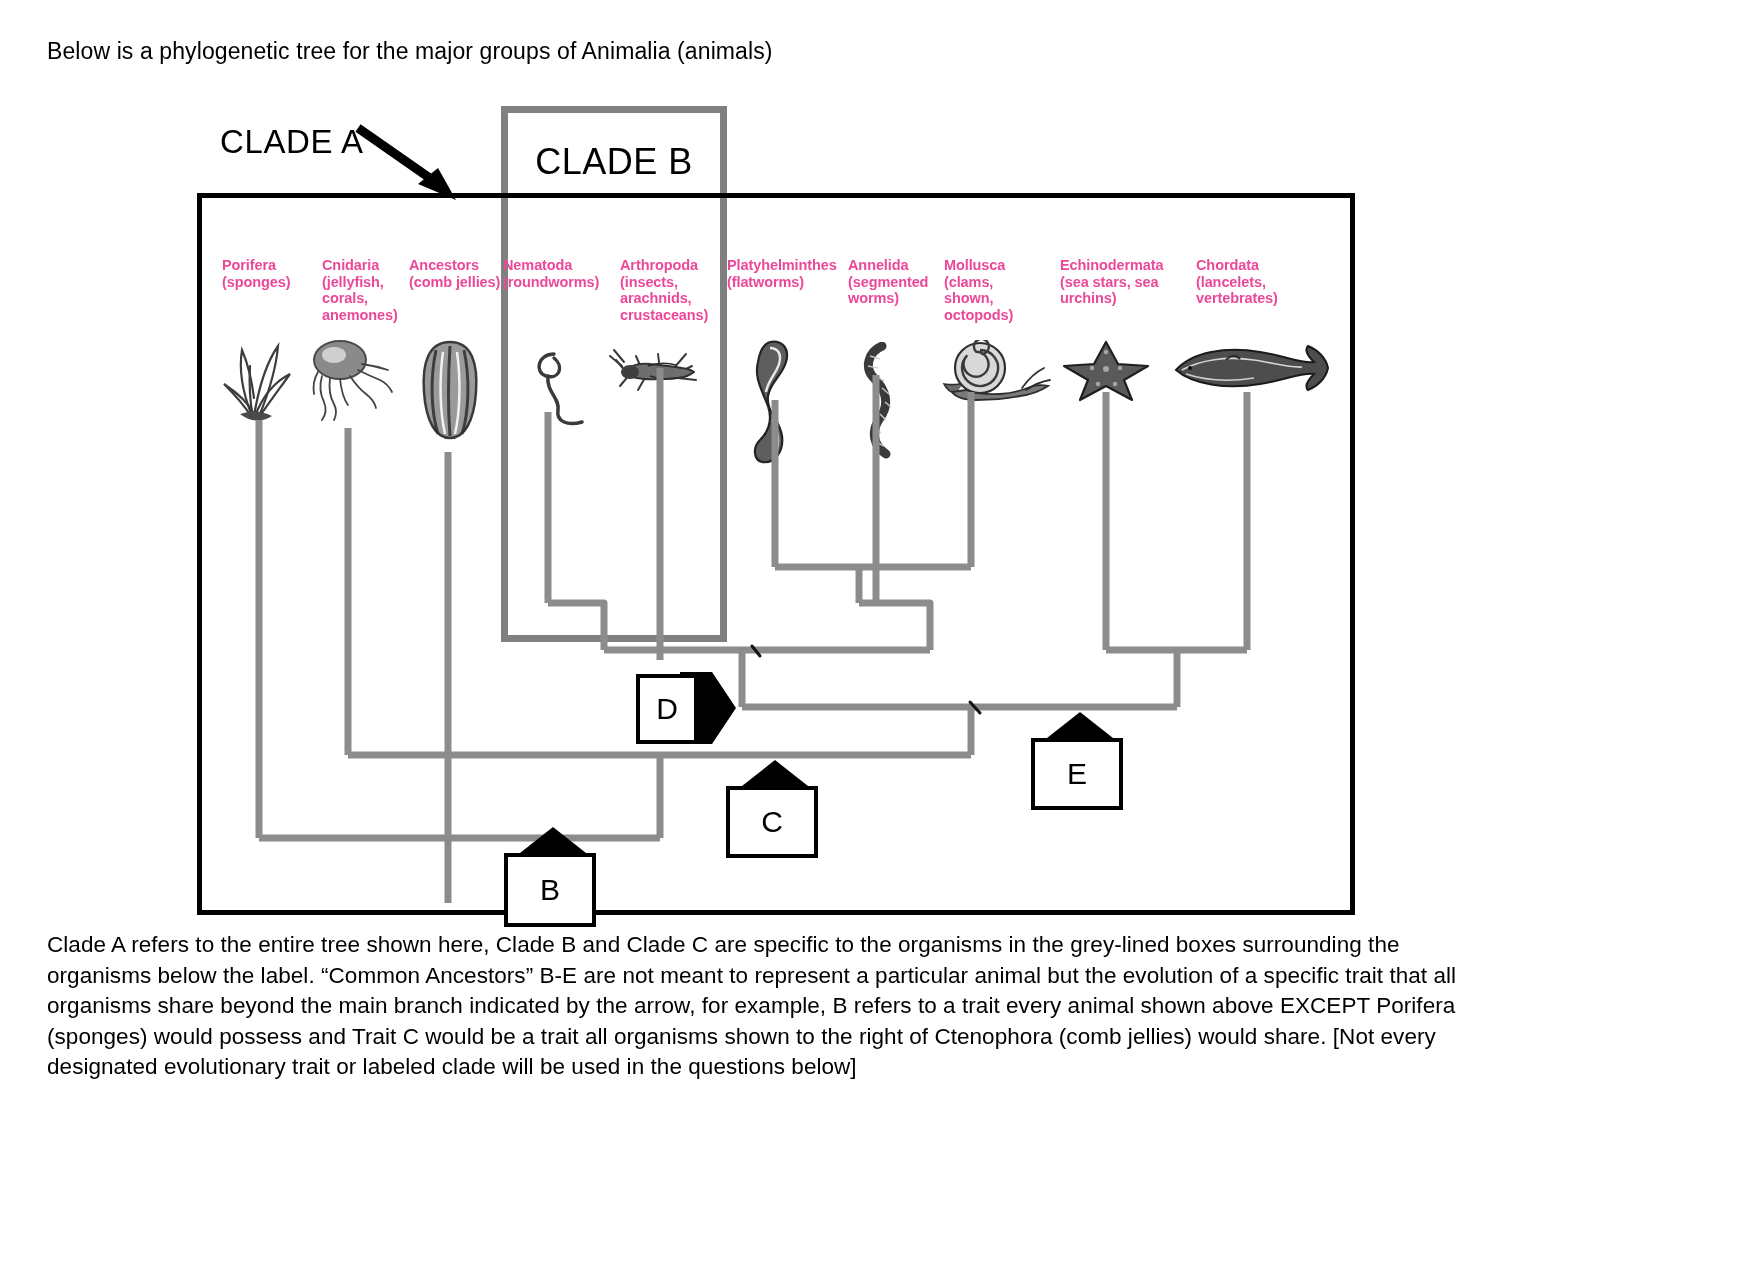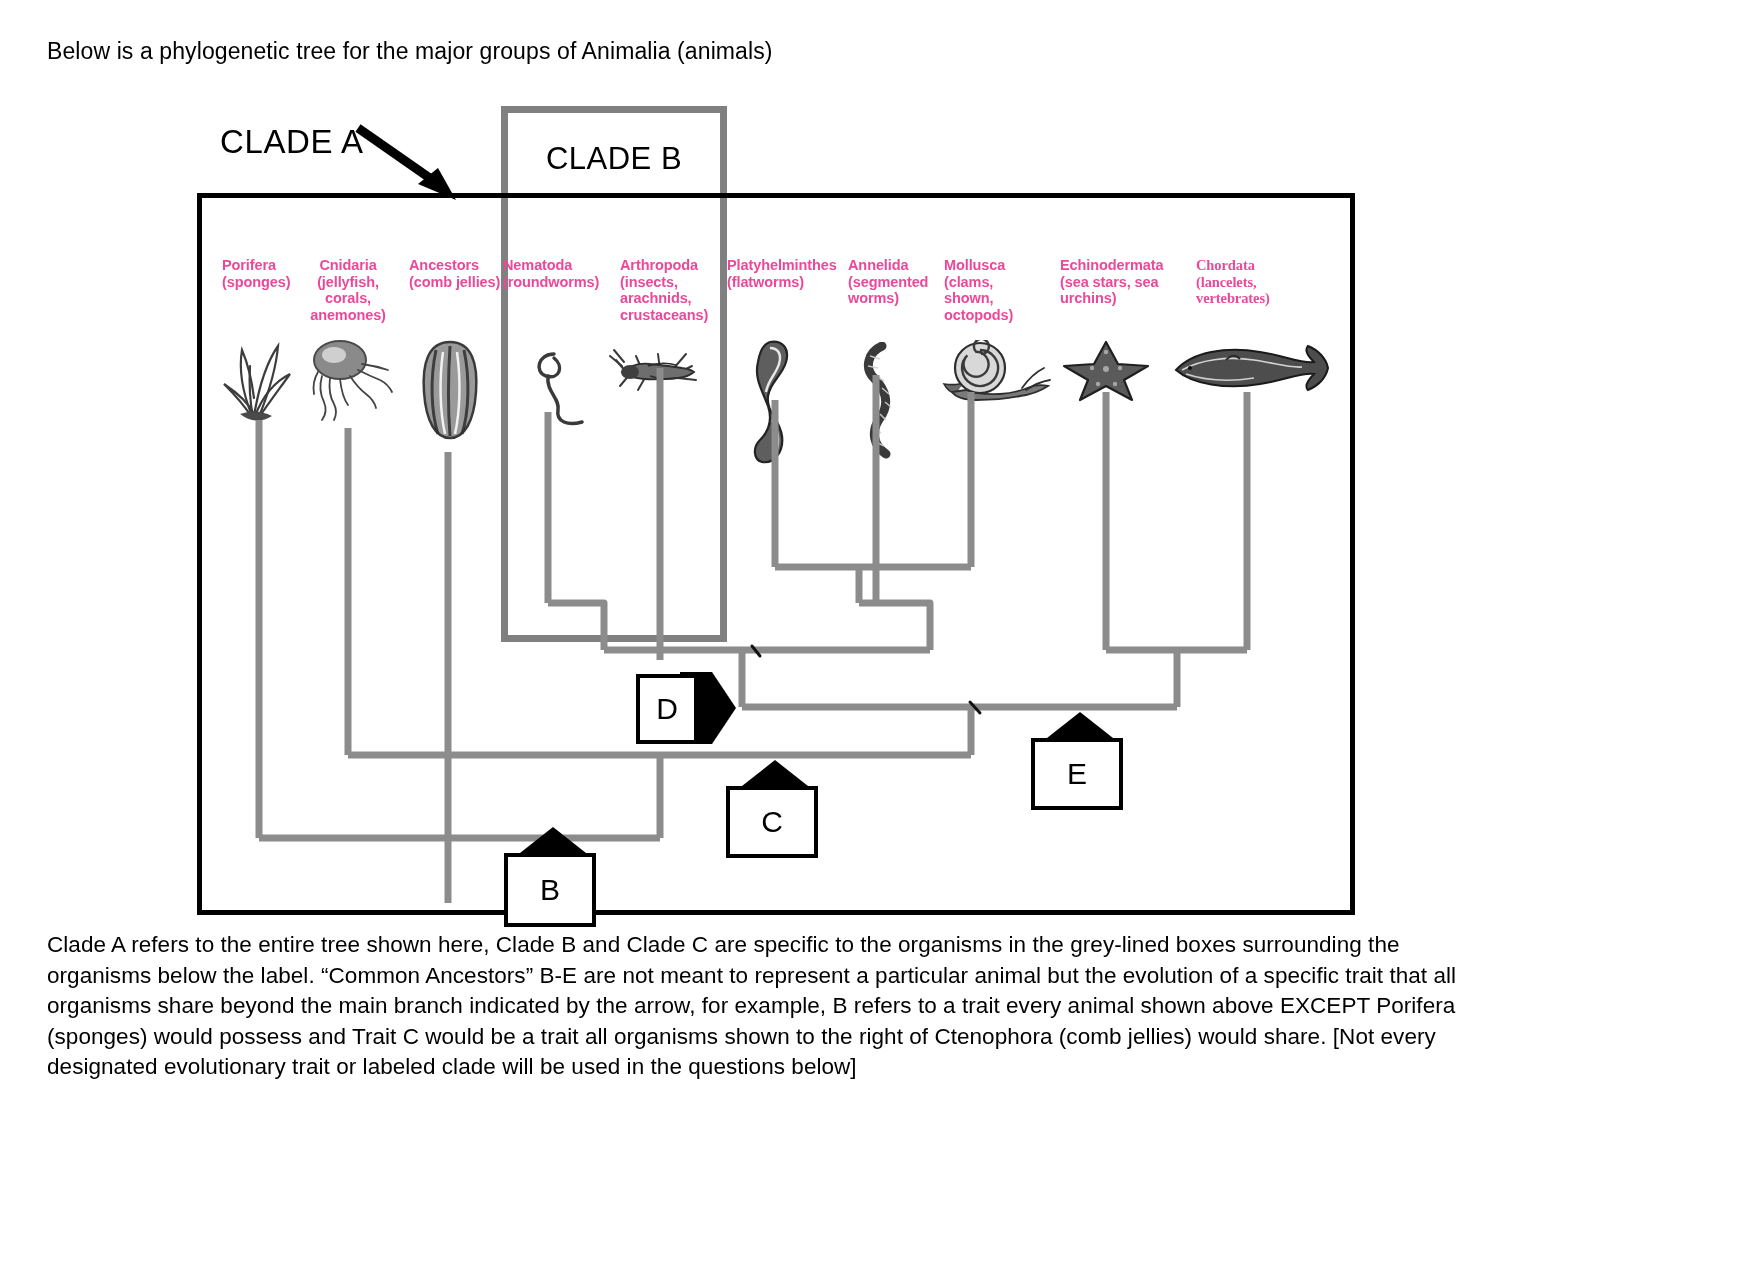--- a/index.html
+++ b/index.html
@@ -29,21 +29,21 @@
 
   
   .clade-box{
     position:absolute;border:7px solid #808080;background:transparent;
     box-sizing:border-box;
   }
   #clade-b-box{left:501px;top:106px;width:226px;height:536px;}
   #clade-c-box{left:727px;top:106px;width:322px;height:536px;}
   .clade-box-title{
     position:absolute;top:28px;left:0;width:100%;
-    text-align:center;font-size:31px;letter-spacing:.5px;
+    text-align:center;font-size:36px;letter-spacing:.5px;
   }
 
   
   #main-frame{
     position:absolute;left:197px;top:193px;width:1158px;height:722px;
     border:5px solid #000;box-sizing:border-box;background:transparent;
   }
 
   
   .taxon-label{
@@ -92,21 +92,21 @@
     <div class="clade-box-title">CLADE B</div>
   </div>
 
   <div id="main-frame"></div>
 
   <div class="taxon-label" style="left:222px;top:257px;width:84px;">
     <div>Porifera</div>
     <div>(sponges)</div>
   </div>
 
-  <div class="taxon-label" style="left:302px;top:257px;width:92px;text-align:center;">
+  <div class="taxon-label" style="left:322px;top:257px;width:92px;">
     <div>Cnidaria</div>
     <div>(jellyfish, corals, anemones)</div>
   </div>
 
   <div class="taxon-label" style="left:409px;top:257px;width:92px;">
     <div>Ancestors</div>
     <div>(comb jellies)</div>
   </div>
 
   <div class="taxon-label" style="left:503px;top:257px;width:116px;">
@@ -132,21 +132,21 @@
   <div class="taxon-label" style="left:944px;top:257px;width:90px;">
     <div>Mollusca</div>
     <div>(clams, shown, octopods)</div>
   </div>
 
   <div class="taxon-label" style="left:1060px;top:257px;width:124px;">
     <div>Echinodermata</div>
     <div>(sea stars, sea urchins)</div>
   </div>
 
-  <div class="taxon-label" style="left:1196px;top:257px;width:112px;font-family:Liberation Serif, serif;">
+  <div class="taxon-label" style="left:1196px;top:257px;width:112px;">
     <div>Chordata</div>
     <div>(lancelets, vertebrates)</div>
   </div>
 
   <svg class="organism" style="left:222px;top:336px;" width="76" height="90" viewBox="0 0 76 90">
     <g fill="none" stroke="#3d3d3d" stroke-width="2.2" stroke-linecap="round">
       <path d="M30 80 C22 60 16 38 20 14 C26 28 30 46 32 62"></path>
       <path d="M32 80 C36 56 42 30 56 10 C54 34 46 58 38 78"></path>
       <path d="M33 80 C40 62 52 46 68 38 C58 52 46 68 38 80"></path>
       <path d="M29 80 C20 66 10 56 2 48 C14 56 26 66 32 78"></path>

